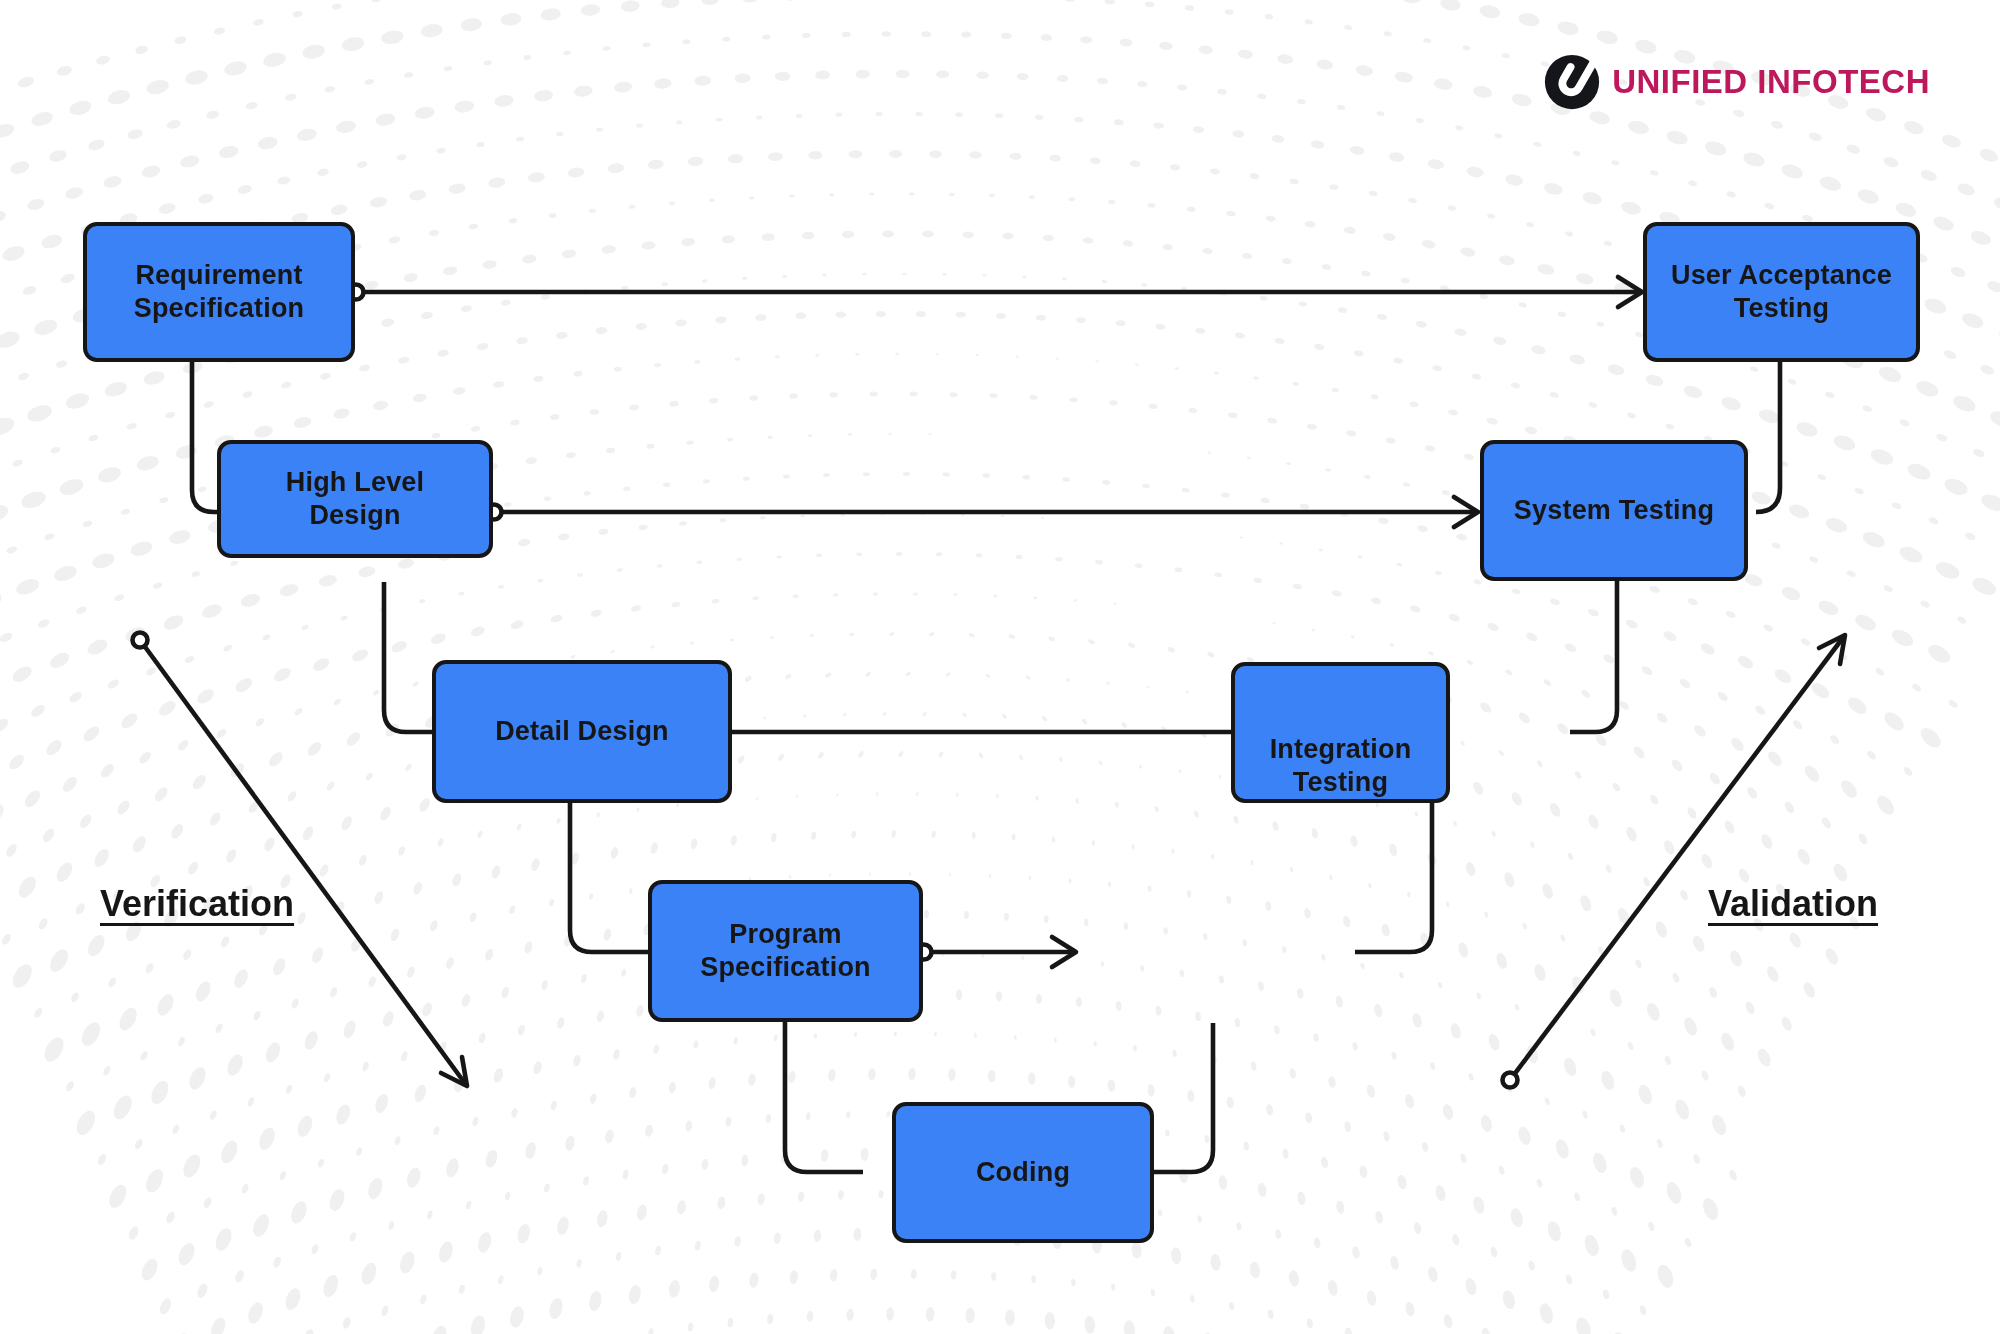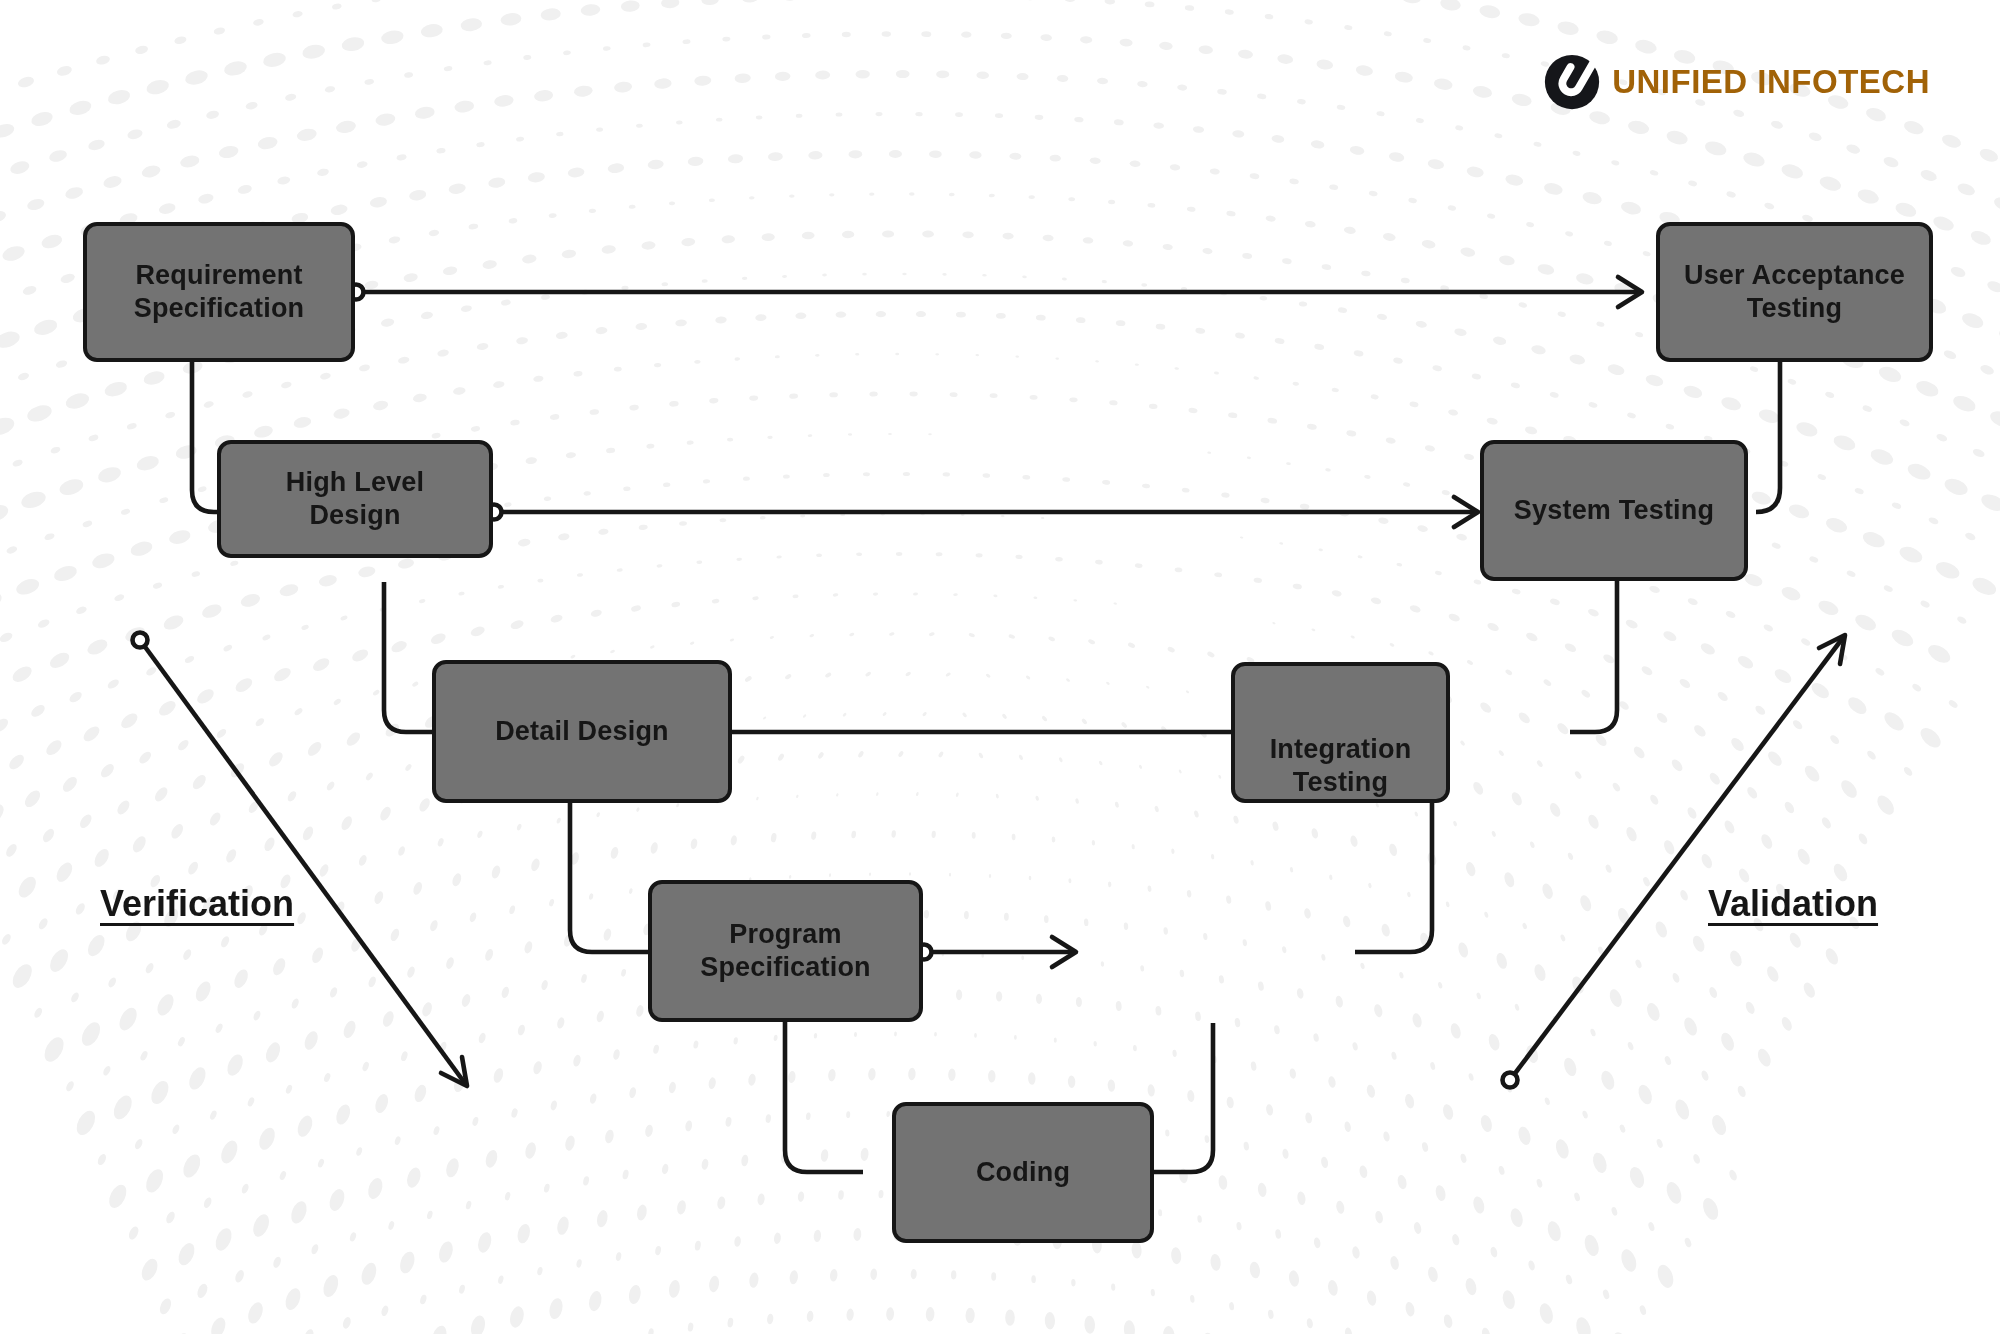--- a/index.html
+++ b/index.html
@@ -10,45 +10,45 @@
   
   #bg-dots{position:absolute;left:0;top:0;z-index:0;}
 
   
   #connectors{position:absolute;left:0;top:0;z-index:1;}
   .edge{fill:none;stroke:#161616;stroke-width:4.6;}
   .edge-head{fill:none;stroke:#161616;stroke-width:4.6;stroke-linecap:round;stroke-linejoin:round;}
   .edge-dot{fill:#ffffff;stroke:#161616;stroke-width:4.6;}
 
   
-  .node{position:absolute;z-index:2;box-sizing:border-box;background:#737373;
+  .node{position:absolute;z-index:2;box-sizing:border-box;background:#3b82f6;
         border:4.5px solid #161616;border-radius:14px;
         display:flex;align-items:center;justify-content:center;text-align:center;
         font-size:27px;font-weight:600;line-height:1.22;letter-spacing:.2px;padding:0 14px;}
   .node-label{white-space:pre-line;}
 
   #n-rs {left:83px;  top:222px;  width:272px; height:140px;}
   #n-hld{left:217px; top:440px;  width:276px; height:118px;}
   #n-dd {left:432px; top:660px;  width:300px; height:143px;}
   #n-ps {left:648px; top:880px;  width:275px; height:142px;}
   #n-cd {left:892px; top:1102px; width:262px; height:141px;}
   #n-ut {left:1078px;top:882px;  width:277px; height:141px;}
   #n-it {left:1231px;top:662px;  width:219px; height:141px;align-items:flex-end;}
   #n-st {left:1480px;top:440px;  width:268px; height:141px;}
-  #n-uat{left:1643px;top:222px;  width:277px; height:140px;margin-left:13px;}
+  #n-uat{left:1643px;top:222px;  width:277px; height:140px;}
 
   
   .side-label{position:absolute;z-index:2;font-size:36px;font-weight:700;
               text-decoration:underline;text-decoration-thickness:3px;text-underline-offset:7px;}
   #lbl-verification{left:100px;top:883px;}
   #lbl-validation{left:1708px;top:883px;}
 
   
   .logo{position:absolute;z-index:2;top:54px;right:70px;display:flex;align-items:center;gap:12px;}
-  .logo-text{font-size:33px;font-weight:800;letter-spacing:.5px;color:#a16207;white-space:nowrap;}
+  .logo-text{font-size:33px;font-weight:800;letter-spacing:.5px;color:#be185d;white-space:nowrap;}
 </style>
 </head>
 <body>
 
 <div class="stage">
 
   <svg id="bg-dots" width="2000" height="1334" viewBox="0 0 2000 1334" fill="#f0f0f0">
       <ellipse cx="746.7" cy="1361.2" rx="9.5" ry="5.6" transform="rotate(-82.6 746.7 1361.2)"></ellipse>
       <ellipse cx="786.5" cy="1357.9" rx="8.8" ry="5.2" transform="rotate(-83.8 786.5 1357.9)"></ellipse>
       <ellipse cx="826.5" cy="1355.6" rx="8.1" ry="4.8" transform="rotate(-84.9 826.5 1355.6)"></ellipse>

